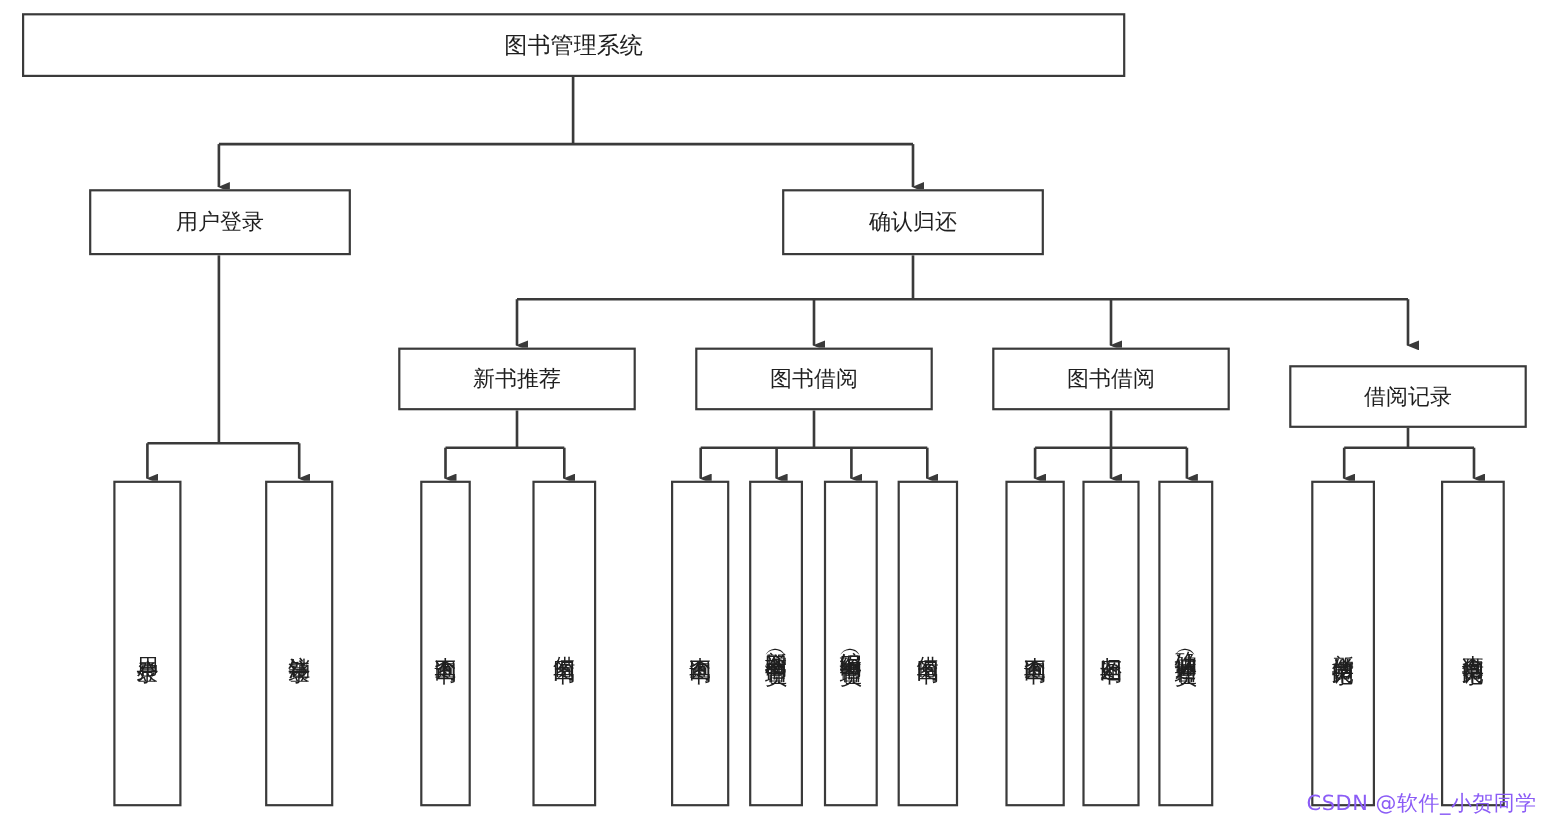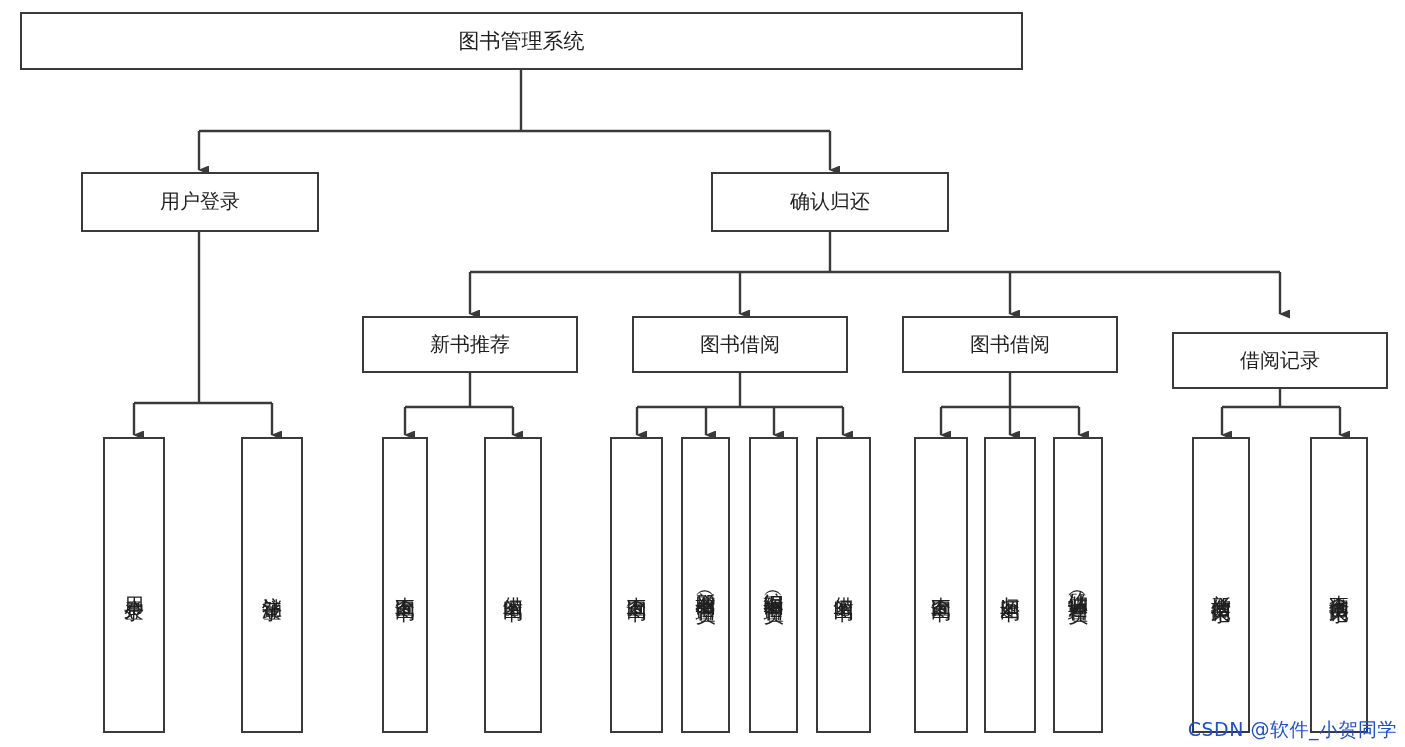--- a/index.html
+++ b/index.html
@@ -63,21 +63,21 @@
     text-orientation: upright;
     white-space: nowrap;
     line-height: 1.05;
   }
   
   #watermark {
     position: absolute;
     right: 8px;
     bottom: 4px;
     font-size: 19px;
-    color: #1d4ed8;
+    color: #8b5cf6;
     white-space: nowrap;
     letter-spacing: 0.5px;
   }
 </style>
 </head>
 <body>
 
 <div id="canvas">
 
   <svg id="edges" viewBox="0 0 1405 747" width="1405" height="747" xmlns="http://www.w3.org/2000/svg">

